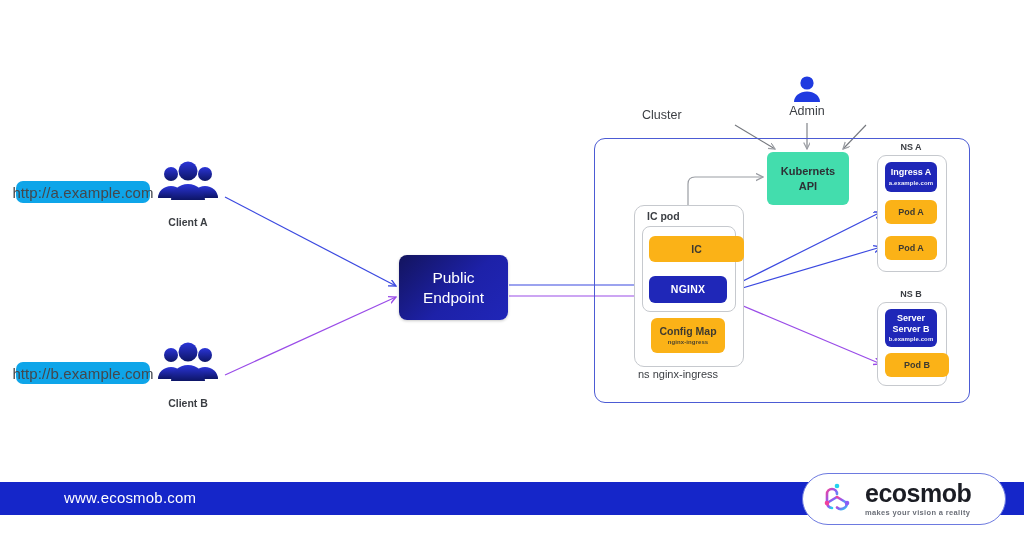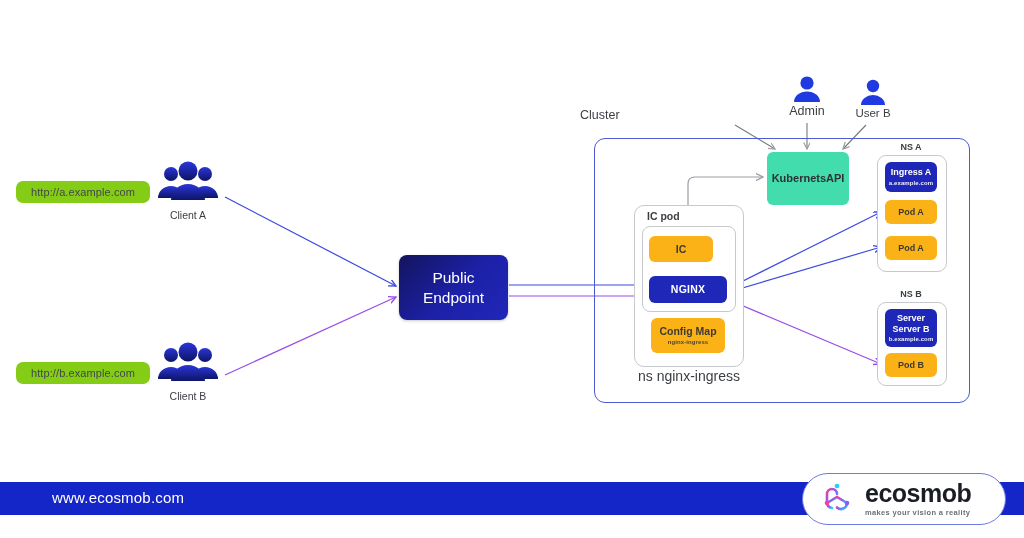--- a/index.html
+++ b/index.html
@@ -7,35 +7,35 @@
     width:1024px;height:538px;position:relative;overflow:hidden;
     background:#ffffff;
     font-family:"Liberation Sans","DejaVu Sans",sans-serif;
     -webkit-font-smoothing:antialiased;
   }
   .canvas{position:absolute;inset:0;}
   svg.wires{position:absolute;left:0;top:0;width:1024px;height:538px;pointer-events:none;}
 
   
   .url-pill{
-    position:absolute;background:#84cc16;color:#44474c;
-    border-radius:7px;font-size:11px;letter-spacing:.1px;
+    position:absolute;background:#0ea5e9;color:#44474c;
+    border-radius:7px;font-size:15px;letter-spacing:.1px;
     display:flex;align-items:center;justify-content:center;
     height:22px;width:134px;white-space:nowrap;
   }
   #url-a{left:16px;top:181px;}
   #url-b{left:16px;top:362px;}
 
   
   .client{position:absolute;width:76px;text-align:center;}
   #client-a{left:150px;top:160px;}
   #client-b{left:150px;top:341px;}
   .client .glyph{display:block;height:44px;}
   .client .cap{
-    display:block;margin-top:5px;font-size:10.5px;color:#3b3e43;font-weight:400;
+    display:block;margin-top:12px;font-size:10.5px;color:#3b3e43;font-weight:700;
   }
 
   
   .user{position:absolute;width:62px;text-align:center;}
   #user-a{left:708px;top:78px;}
   #user-admin{left:776px;top:75px;}
   #user-b{left:842px;top:78px;}
   .user .glyph{display:block;height:28px;}
   .user .cap{display:block;font-size:11.5px;color:#3b3e43;margin-top:1px;}
   #user-admin .cap{font-size:12.5px;}
@@ -44,86 +44,86 @@
   #public-endpoint{
     position:absolute;left:399px;top:255px;width:109px;height:65px;
     border-radius:8px;
     background:linear-gradient(135deg,#13145e 0%,#1d21a8 55%,#2026b8 100%);
     color:#ffffff;display:flex;flex-direction:column;align-items:center;
     justify-content:center;font-size:15.5px;line-height:1.28;font-weight:400;
     box-shadow:0 1px 3px rgba(0,0,0,.22);
   }
 
   
-  #cluster-label{position:absolute;left:580px;top:108px;font-size:12.5px;color:#3b3e43;}
+  #cluster-label{position:absolute;left:642px;top:108px;font-size:12.5px;color:#3b3e43;}
   #cluster-box{
     position:absolute;left:594px;top:138px;width:374px;height:263px;
     border:1.4px solid #4c5bd4;border-radius:11px;background:transparent;
   }
 
   
   #k8s-api{
     position:absolute;left:767px;top:152px;width:82px;height:53px;
     background:#43ddad;border-radius:6px;color:#2d3035;
-    display:flex;flex-direction:row;align-items:center;justify-content:center;
+    display:flex;flex-direction:column;align-items:center;justify-content:center;
     font-size:11px;font-weight:600;line-height:1.3;text-align:center;
   }
 
   
   #ic-outer{
     position:absolute;left:634px;top:205px;width:108px;height:160px;
     border:1.3px solid #c6c9ce;border-radius:10px;background:#fff;
   }
   #ic-pod-title{
     position:absolute;left:647px;top:210px;font-size:10.5px;font-weight:700;color:#3b3e43;
   }
   #ic-inner{
     position:absolute;left:642px;top:226px;width:92px;height:84px;
     border:1.2px solid #c6c9ce;border-radius:8px;background:#fff;
   }
   #ns-nginx-label{
-    position:absolute;left:638px;top:368px;font-size:14px;color:#3b3e43;width:120px;
+    position:absolute;left:638px;top:368px;font-size:11px;color:#3b3e43;width:120px;
   }
 
   .node{
     position:absolute;border-radius:6px;display:flex;flex-direction:column;
     align-items:center;justify-content:center;text-align:center;line-height:1.2;
   }
   .amber{background:#fbb217;color:#3e3a30;}
   .navy{background:#1f27b8;color:#ffffff;}
   .node .t{font-size:10.5px;font-weight:700;}
   .node .sub{font-size:6px;font-weight:600;margin-top:1.5px;opacity:.92;letter-spacing:.1px;}
 
-  #node-ic{left:649px;top:236px;width:64px;height:26px;}
+  #node-ic{left:649px;top:236px;width:95px;height:26px;}
   #node-nginx{left:649px;top:276px;width:78px;height:27px;}
   #node-nginx .t{font-size:10.5px;font-weight:700;letter-spacing:.2px;}
   #node-configmap{left:651px;top:318px;width:74px;height:35px;}
 
   
   .ns-title{position:absolute;font-size:9px;font-weight:700;color:#3b3e43;text-align:center;width:70px;}
   .ns-box{position:absolute;border:1.2px solid #c6c9ce;border-radius:9px;background:#fff;}
   #ns-a-title{left:876px;top:142px;}
   #ns-a-box{left:877px;top:155px;width:68px;height:115px;}
   #ns-b-title{left:876px;top:289px;}
   #ns-b-box{left:877px;top:302px;width:68px;height:82px;}
 
   #node-ingress-a{left:885px;top:162px;width:52px;height:30px;}
   #node-pod-a1{left:885px;top:200px;width:52px;height:24px;}
   #node-pod-a2{left:885px;top:236px;width:52px;height:24px;}
   #node-vserver-b{left:885px;top:309px;width:52px;height:38px;}
   #node-vserver-b .t{font-size:9px;line-height:1.15;}
-  #node-pod-b{left:885px;top:353px;width:52px;height:24px;}
+  #node-pod-b{left:885px;top:353px;width:64px;height:24px;}
   #node-ingress-a .t,#node-pod-a1 .t,#node-pod-a2 .t,#node-pod-b .t{font-size:9px;}
 
   
   #footer-bar{
     position:absolute;left:0;top:482px;width:1024px;height:33px;background:#1526c9;
   }
   #footer-url{
-    position:absolute;left:52px;top:489px;color:#ffffff;font-size:15px;letter-spacing:.2px;
+    position:absolute;left:64px;top:489px;color:#ffffff;font-size:15px;letter-spacing:.2px;
   }
   #logo-pill{
     position:absolute;left:802px;top:473px;width:204px;height:52px;background:#ffffff;
     border:1.4px solid #6d7ae0;border-radius:26px;display:flex;align-items:center;
     padding-left:14px;box-sizing:border-box;
   }
   #logo-text{margin-left:8px;display:flex;flex-direction:column;justify-content:center;}
   #logo-word{font-size:25px;font-weight:700;color:#1b1d24;letter-spacing:-.5px;line-height:1;}
   #logo-tag{font-size:7.5px;color:#6b6f78;letter-spacing:.35px;margin-top:2px;font-weight:bold;}
 </style>
@@ -218,29 +218,20 @@
   <div class="user" id="user-admin">
     <span class="glyph">
       <svg width="62" height="28" viewBox="0 0 62 28">
         <circle cx="31" cy="8" r="6.6" fill="#1f3ae0"></circle>
         <path d="M18,27 a13,10.5 0 0 1 26,0 z" fill="#1f3ae0"></path>
       </svg>
     </span>
     <span class="cap">Admin</span>
   </div>
 
-  <div class="user" id="user-b">
-    <span class="glyph">
-      <svg width="62" height="28" viewBox="0 0 62 28">
-        <circle cx="31" cy="8" r="6.2" fill="#1f3ae0"></circle>
-        <path d="M19,27 a12,10 0 0 1 24,0 z" fill="#1f3ae0"></path>
-      </svg>
-    </span>
-    <span class="cap">User B</span>
-  </div>
 
   <div id="k8s-api">
     <span>Kubernets</span>
     <span>API</span>
   </div>
 
   <div id="ic-outer"></div>
   <div id="ic-pod-title">IC pod</div>
   <div id="ic-inner"></div>
 

